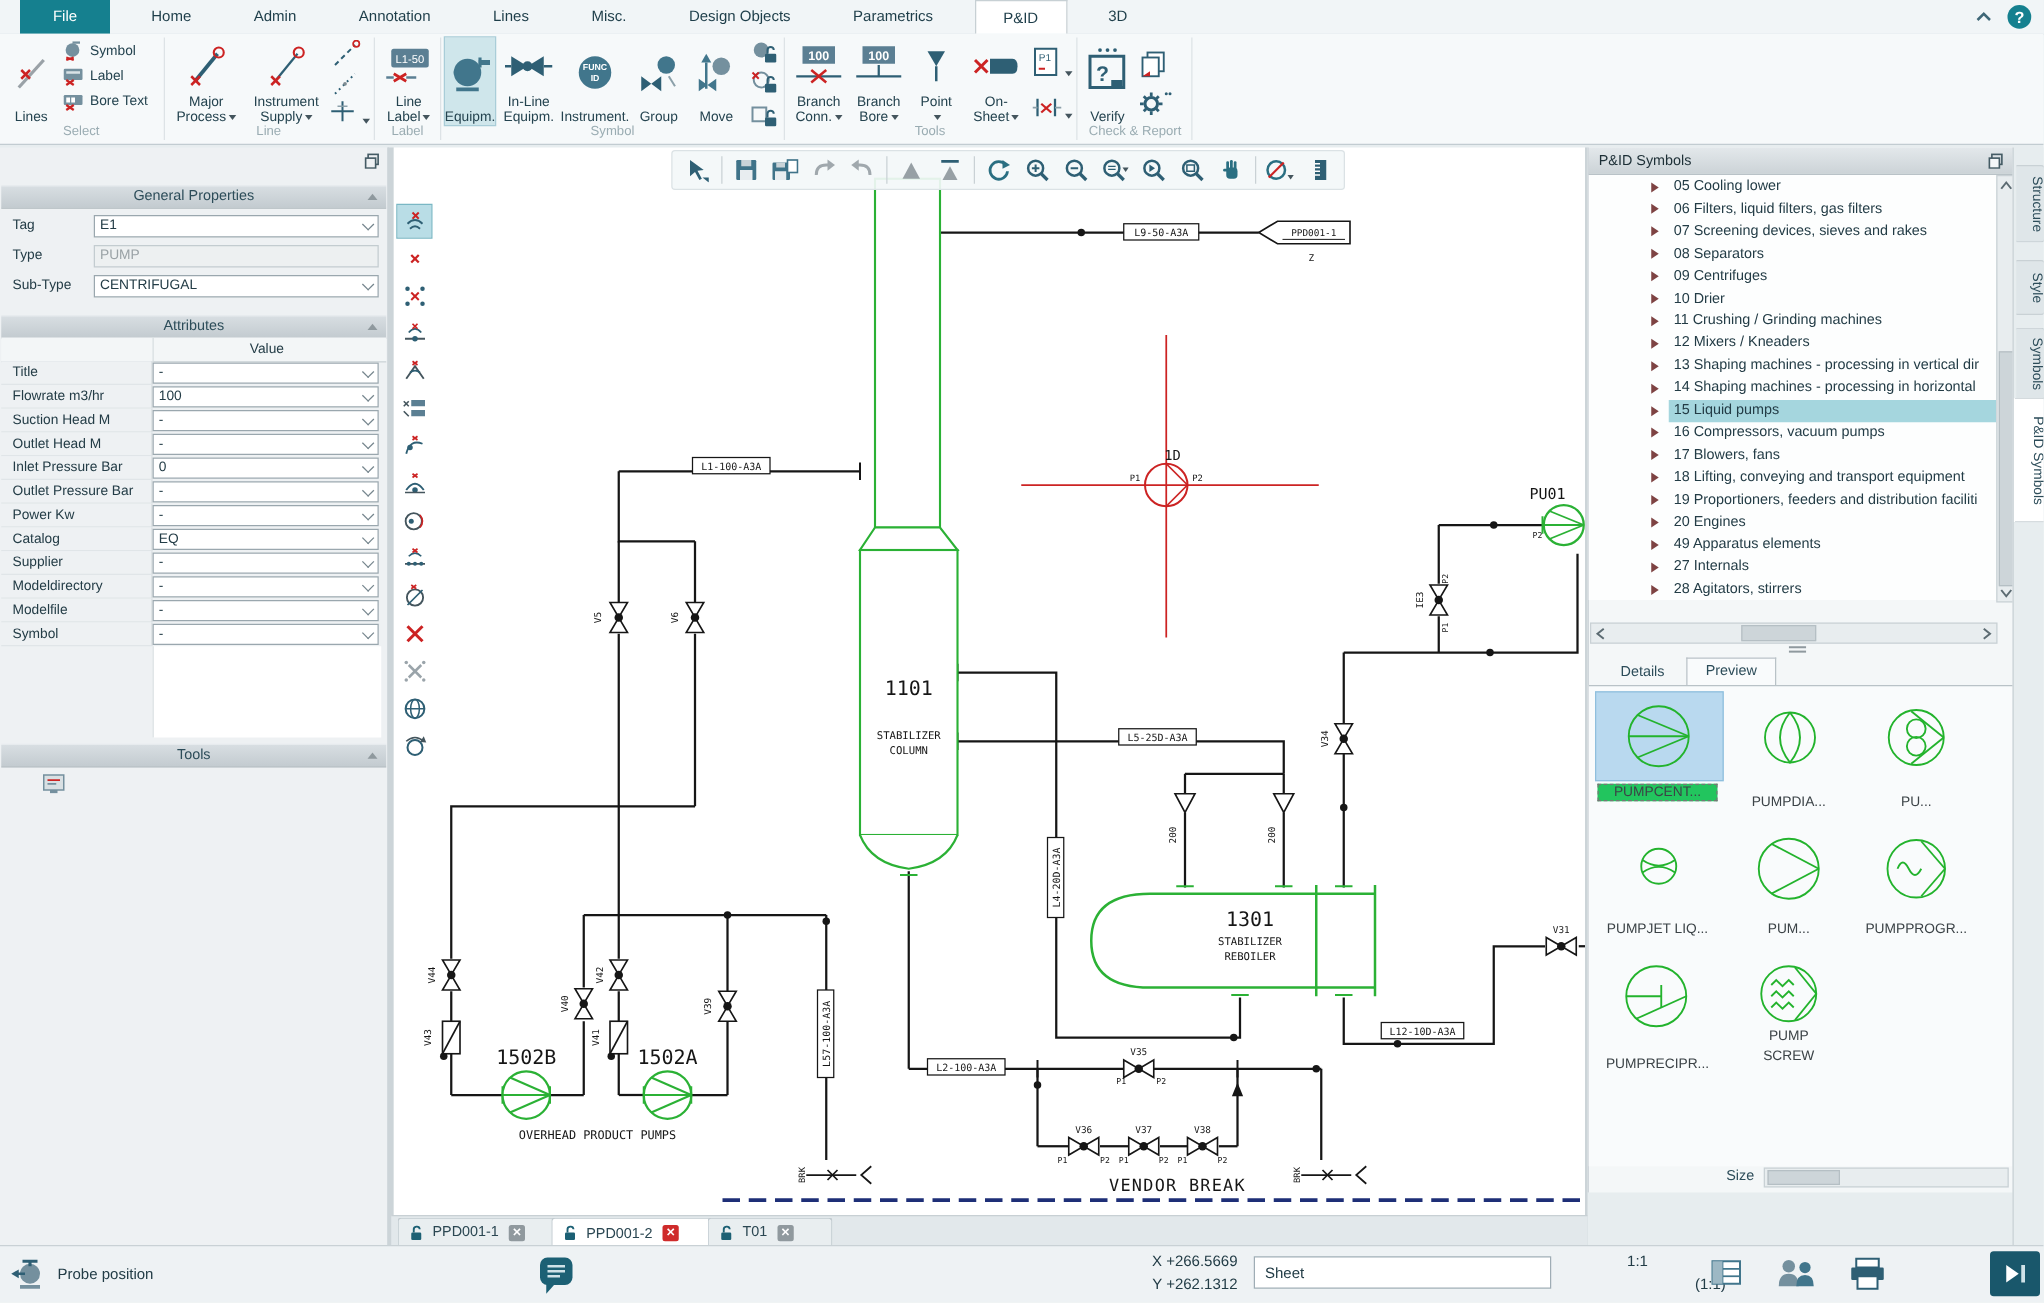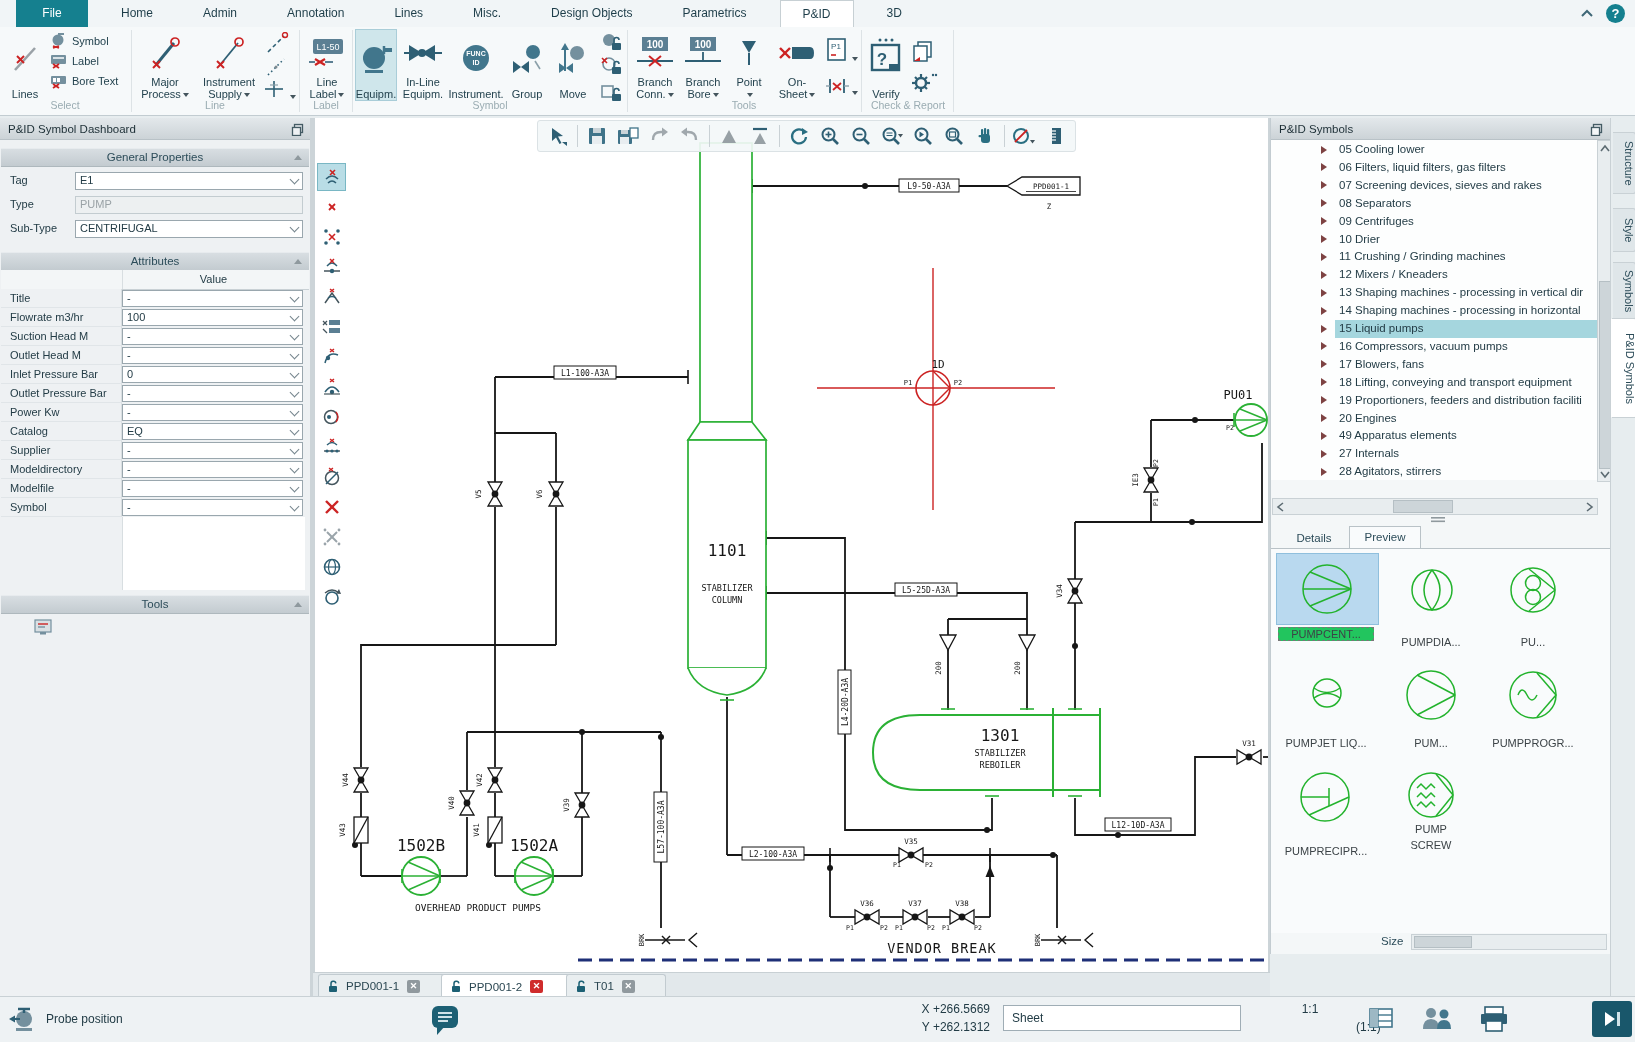--- a/index.html
+++ b/index.html
@@ -371,21 +371,20 @@
           </g>
           <circle cx="23" cy="4" r="1.2" fill="#2e5f74"></circle>
           <circle cx="26" cy="4" r="1.2" fill="#2e5f74"></circle>
         </svg>
     </span>
     <div class="gcap" style="left:862px;width:92px;white-space:nowrap;">Check &amp; Report</div>
     <div class="gsep" style="left:953px;"></div>
   </div>
 
   <div class="lpanel">
-    <div class="phdr"><span>P&amp;ID Symbol Dashboard</span></div>
     <span class="abs" style="right:6px;top:4px;">
       <svg width="13" height="13">
           <rect x="3.5" y="1.5" width="8" height="8" fill="none" stroke="#445b64" stroke-width="1.3"></rect>
           <rect x="1.5" y="4.5" width="8" height="8" fill="#eef1f3" stroke="#445b64" stroke-width="1.3"></rect>
         </svg>
     </span>
 
     <div class="sechdr" style="top:30px;"><span>General Properties</span><span class="coltri"></span></div>
 
     <div class="frow" style="top:54px;">

